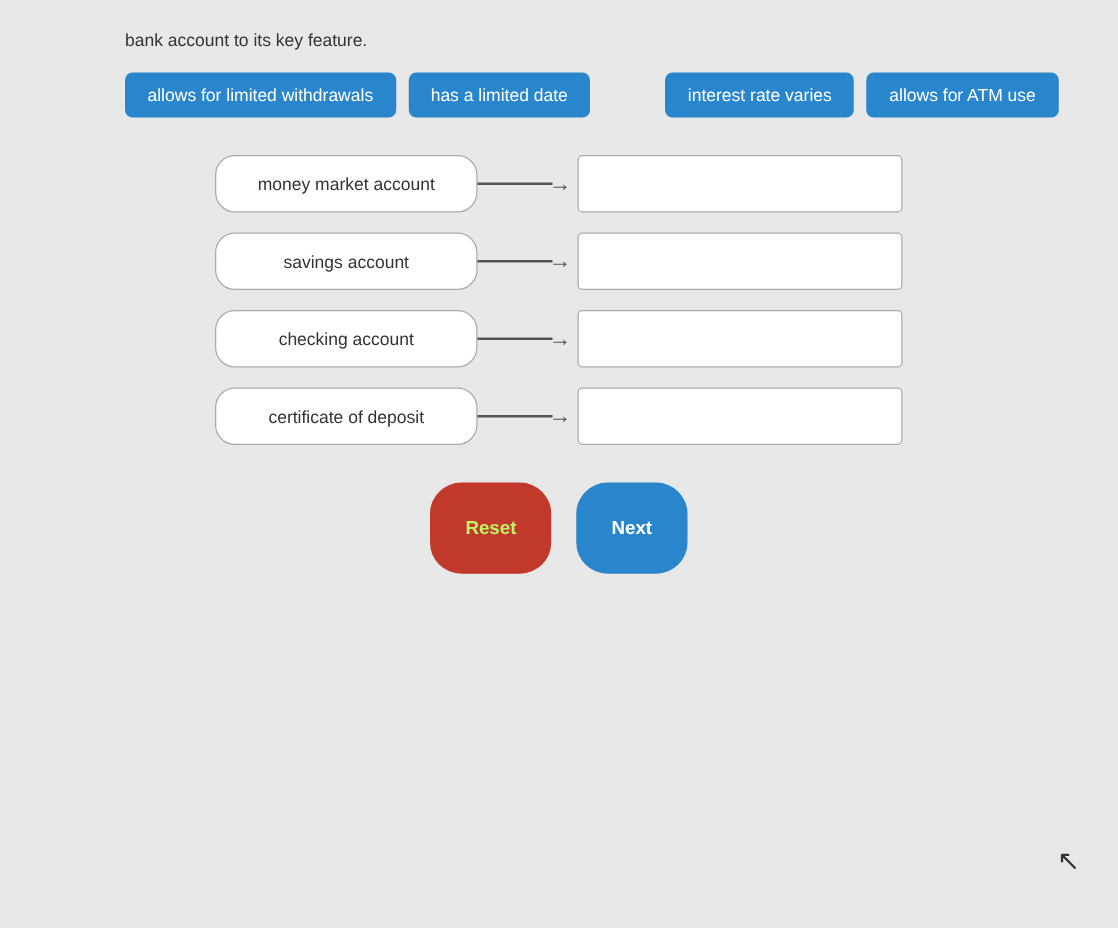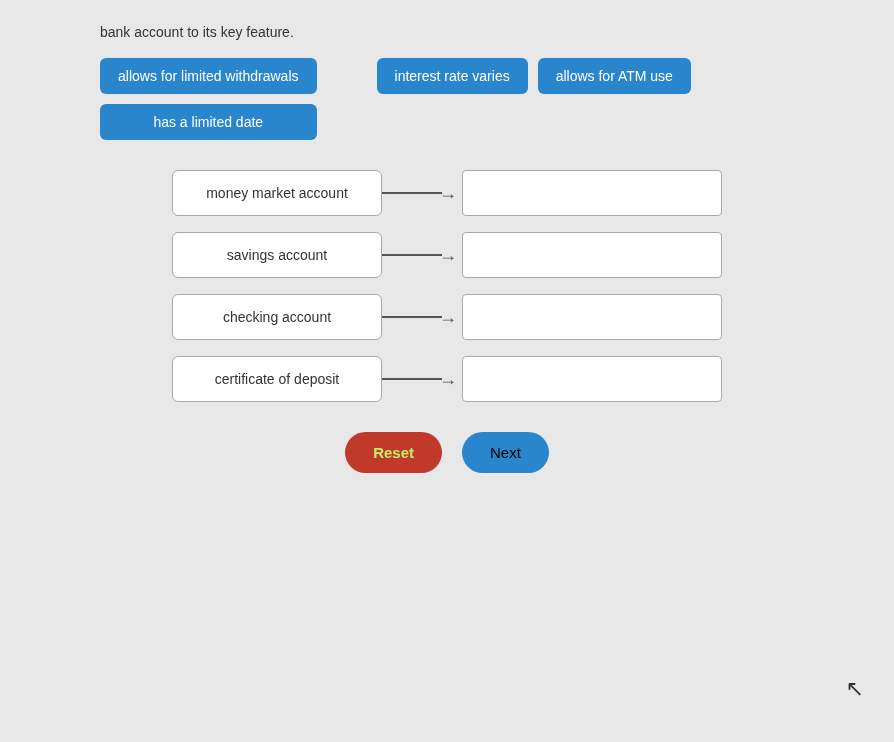--- a/index.html
+++ b/index.html
@@ -33,21 +33,21 @@
     .chips-area {
       display: flex;
       gap: 20px;
       margin-bottom: 30px;
       padding-left: 80px;
       align-items: flex-start;
     }
 
     .chips-left {
       display: flex;
-      flex-direction: column;
+      flex-direction: row;
       gap: 10px;
     }
 
     .chips-right {
       display: flex;
       flex-direction: row;
       gap: 10px;
       margin-left: 40px;
     }
 
@@ -76,21 +76,21 @@
     .account-labels {
       display: flex;
       flex-direction: column;
       gap: 16px;
       margin-right: 0px;
     }
 
     .account-label {
       border: 1px solid #aaa;
       background: white;
-      border-radius: 6px;
+      border-radius: 16px;
       padding: 10px 18px;
       font-size: 14px;
       color: #333;
       width: 210px;
       text-align: center;
       height: 46px;
       display: flex;
       align-items: center;
       justify-content: center;
     }
@@ -161,26 +161,26 @@
       border: none;
       border-radius: 25px;
       padding: 12px 28px;
       font-size: 15px;
       font-weight: bold;
       cursor: pointer;
     }
 
     .btn-next {
       background: #2986cc;
-      color: #000000;
+      color: #ffffff;
       border: none;
       border-radius: 25px;
-      padding: 12px 28px;
+      padding: 28px 28px;
       font-size: 15px;
-      font-weight: normal;
+      font-weight: bold;
       cursor: pointer;
     }
 
     .cursor-icon {
       position: absolute;
       bottom: 40px;
       right: 30px;
       font-size: 22px;
       color: #333;
     }

